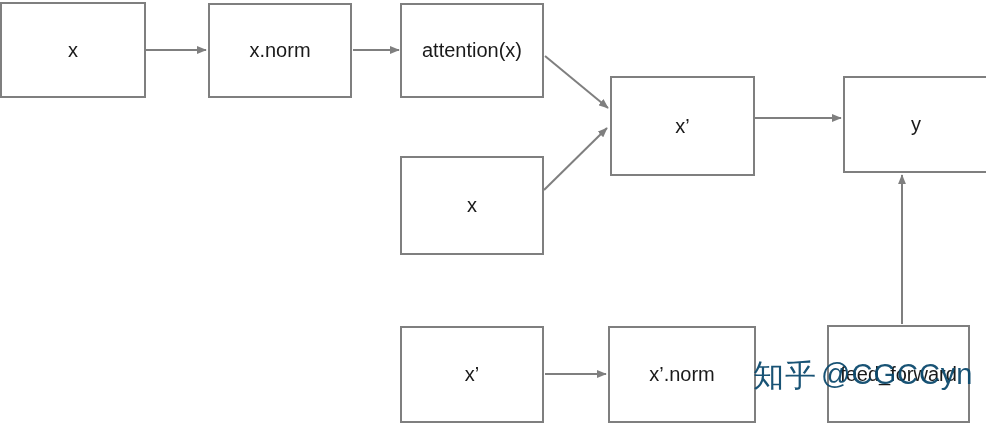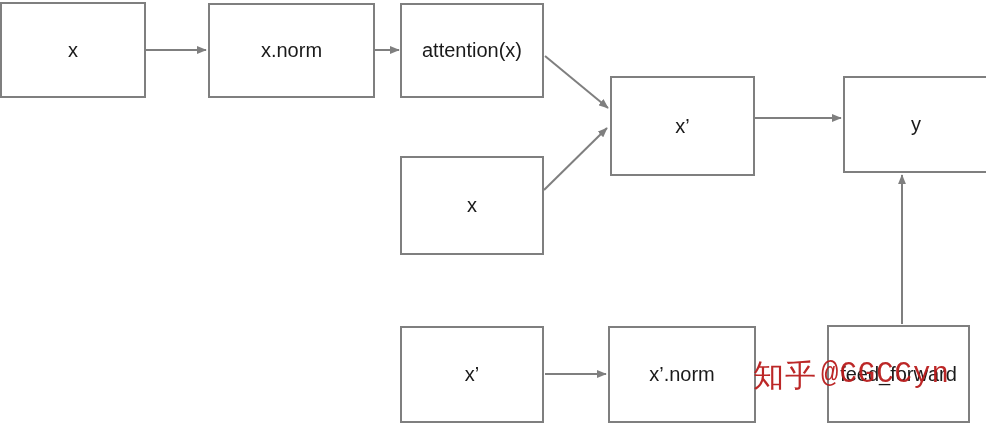--- a/index.html
+++ b/index.html
@@ -42,22 +42,22 @@
     top: 0;
     width: 986px;
     height: 426px;
     z-index: 1;
   }
   .watermark {
     position: absolute;
     z-index: 3;
     pointer-events: none;
     white-space: nowrap;
-    font-family: Liberation Mono, monospace;
-    color: #b91c1c;
+    font-family: Liberation Sans, sans-serif;
+    color: #0c4a6e;
     font-size: 29px;
     letter-spacing: 1px;
     opacity: 0.95;
   }
   .wm-cjk { font-size: 31px; }
 </style>
 </head>
 <body>
 
 <div id="canvas">
@@ -95,21 +95,21 @@
 
     <g>
       <line x1="902" y1="324" x2="902" y2="175" stroke="#7f7f7f" stroke-width="2" marker-end="url(#arrowhead)"></line>
     </g>
   </svg>
 
   <div class="node" style="left:0px; top:2px; width:146px; height:96px;">
     <span class="node-label">x</span>
   </div>
 
-  <div class="node" style="left:208px; top:3px; width:167px; height:95px;">
+  <div class="node" style="left:208px; top:3px; width:144px; height:95px;">
     <span class="node-label">x.norm</span>
   </div>
 
   <div class="node" style="left:400px; top:3px; width:144px; height:95px;">
     <span class="node-label">attention(x)</span>
   </div>
 
   <div class="node" style="left:400px; top:156px; width:144px; height:99px;">
     <span class="node-label">x</span>
   </div>

